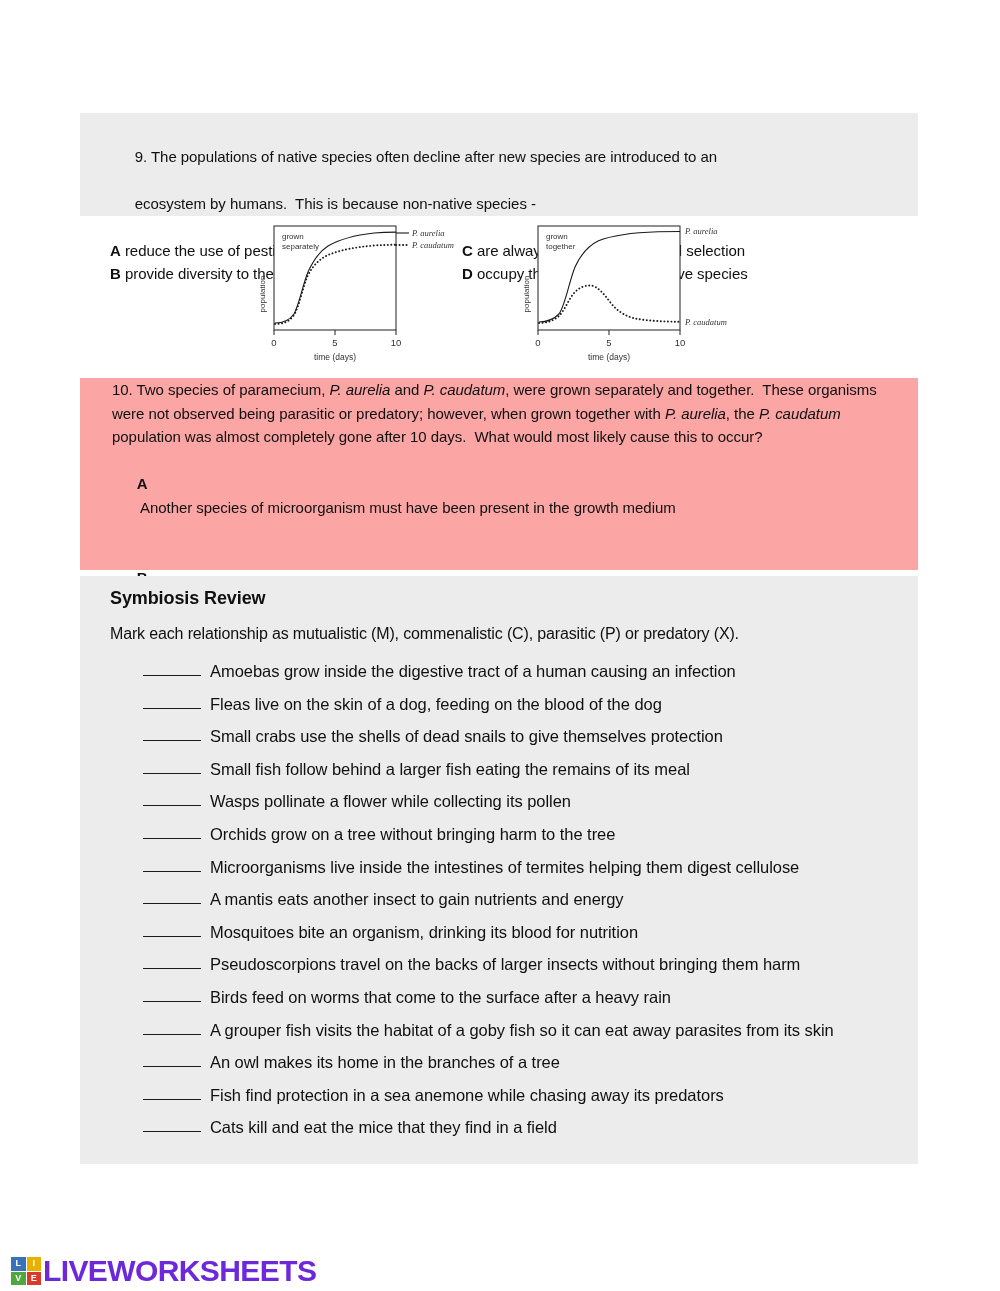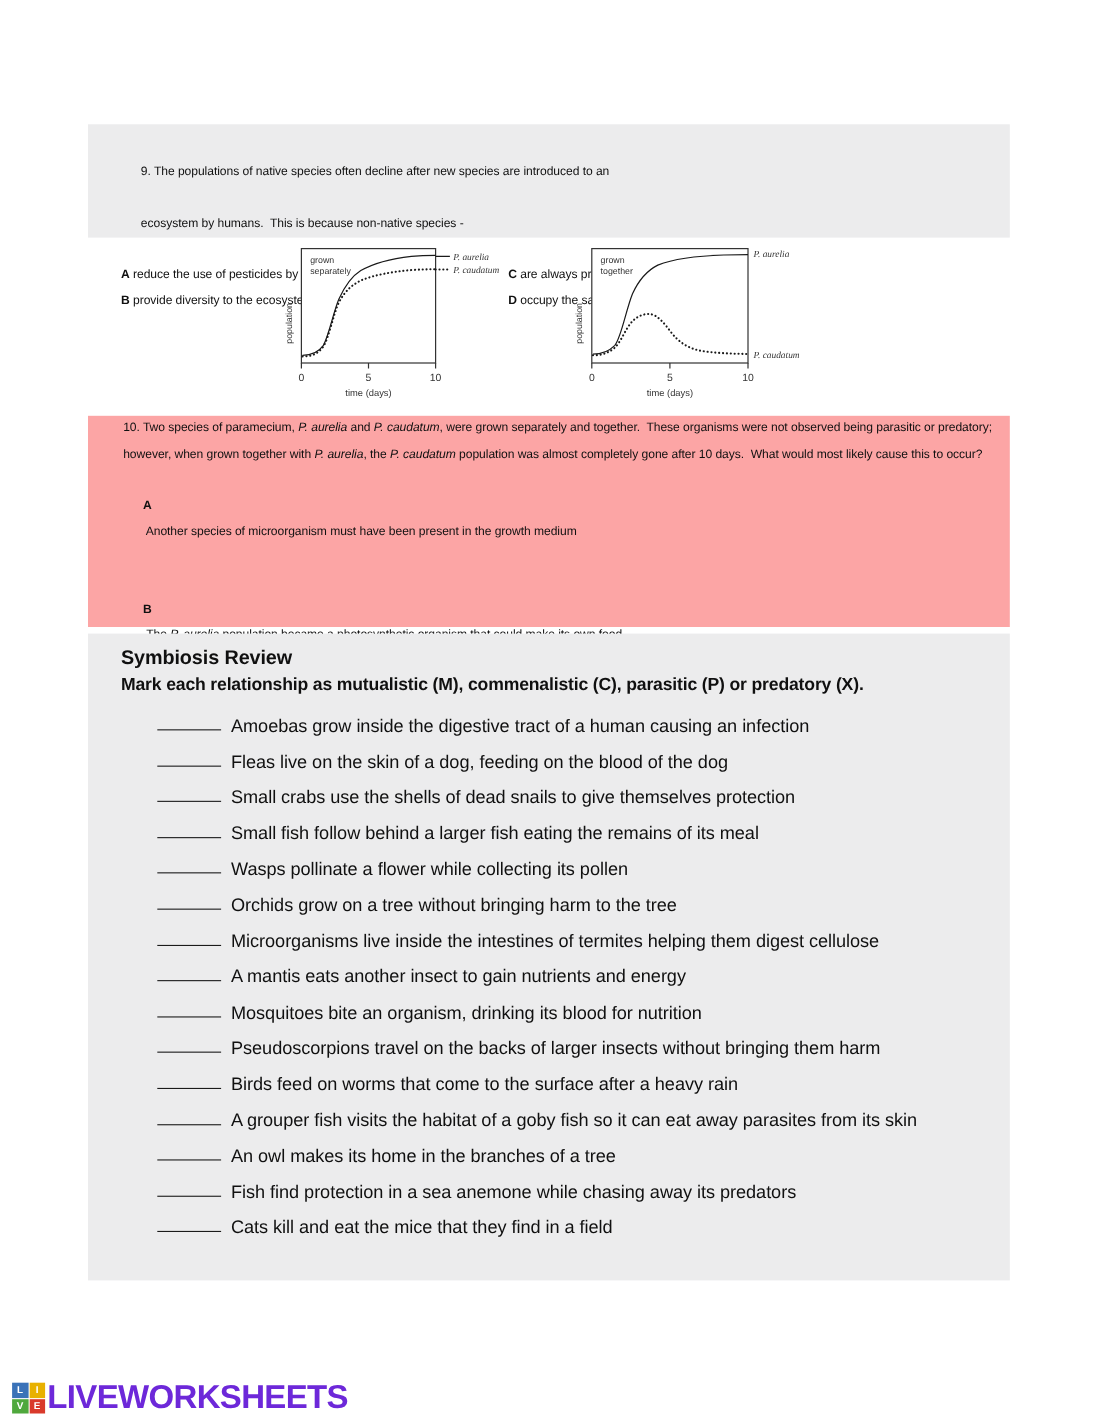--- a/index.html
+++ b/index.html
@@ -48,21 +48,21 @@
     left: 80px;
     top: 378px;
     width: 838px;
     height: 192px;
     padding: 0 14px 0 32px;
     box-sizing: border-box;
     background: #fca5a5;
   }
 
   .qline {
-    font-size: 11px;
+    font-size: 15px;
     line-height: 23.5px;
     letter-spacing: -0.05px;
     white-space: pre-wrap;
   }
   .qline b, .bold {
     font-weight: bold;
   }
   .ital { font-style: italic; }
 
   .choice-cols {
@@ -90,24 +90,25 @@
 
   
   #symbiosis-title {
     font-size: 18px;
     font-weight: bold;
     line-height: 25px;
     letter-spacing: -0.1px;
   }
   #symbiosis-instructions {
     font-size: 16px;
-    font-weight: bold;
+    font-weight: normal;
     line-height: 24px;
     letter-spacing: -0.15px;
     margin-bottom: 9px;
+    margin-top: 11px;
   }
   .sym-item {
     display: flex;
     align-items: baseline;
     font-size: 16.5px;
     line-height: 32.6px;
     letter-spacing: -0.05px;
     padding-left: 33px;
   }
   .sym-blank {

